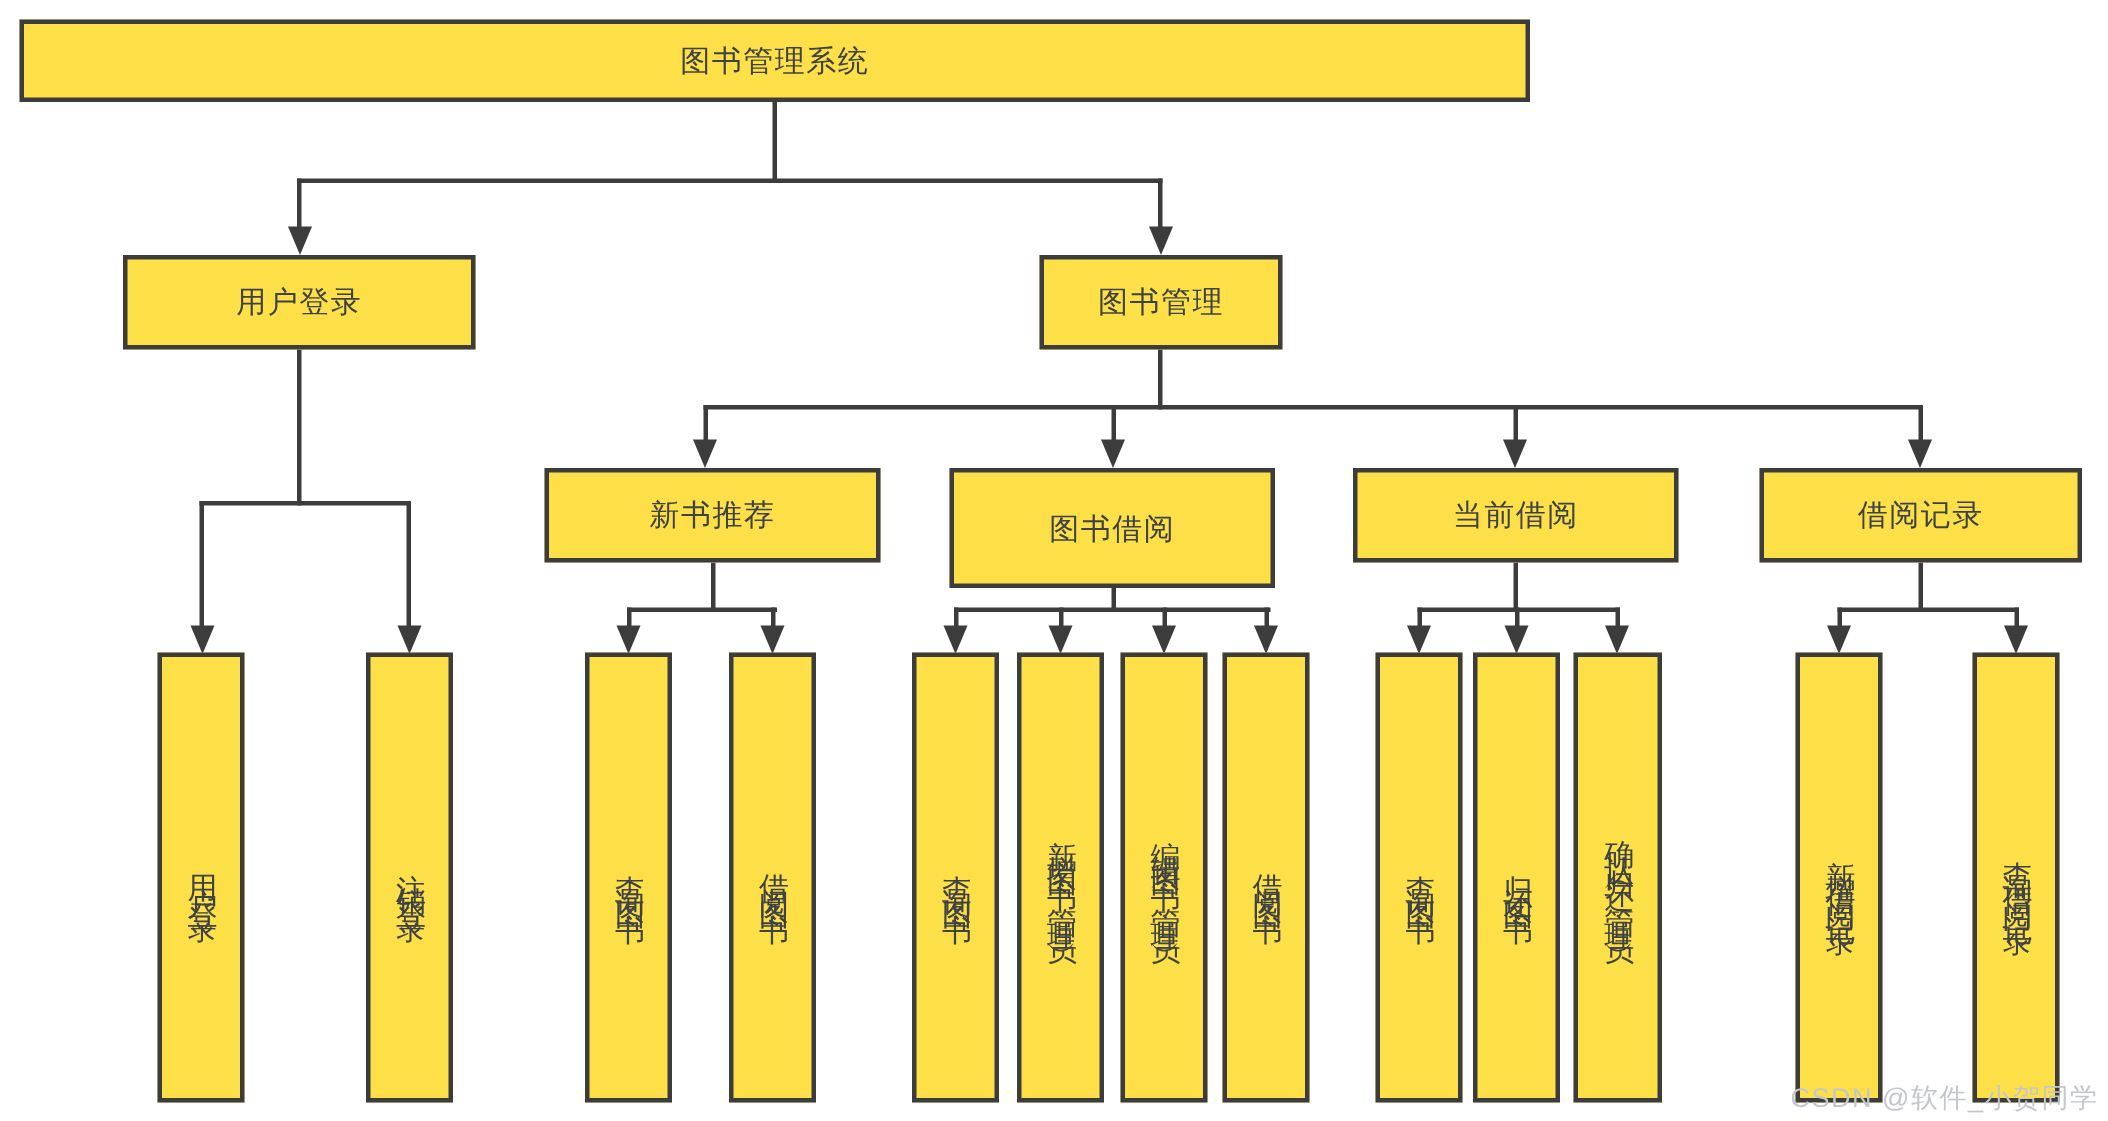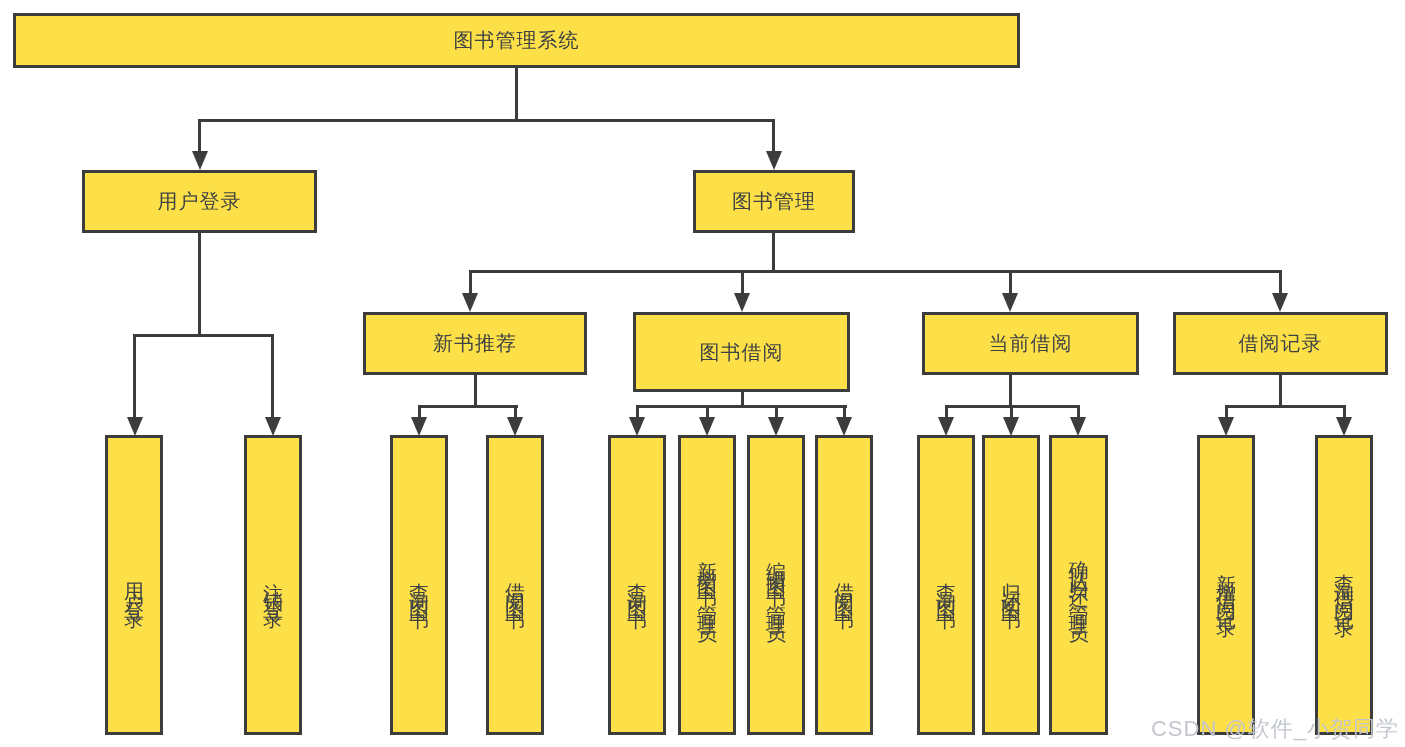--- a/index.html
+++ b/index.html
@@ -17,21 +17,21 @@
     font-size:20px;line-height:1.05;letter-spacing:9px;white-space:nowrap;
   }
   .line{position:absolute;background:var(--line,#3c3c3c);}
   .arrow{
     position:absolute;width:0;height:0;
     border-left:8px solid transparent;border-right:8px solid transparent;
     border-top:19px solid var(--line,#3c3c3c);
   }
   .watermark{
     position:absolute;right:6px;bottom:3px;z-index:10;
-    font-size:22px;letter-spacing:1px;color:var(--wm,#c3c7cd);white-space:nowrap;
+    font-size:18px;letter-spacing:1px;color:var(--wm,#c3c7cd);white-space:nowrap;
   }
 </style>
 </head>
 <body>
 
 <div id="canvas">
 
   <div class="line" style="left:515px;top:68px;width:3px;height:54px;"></div>
   <div class="line" style="left:198px;top:119px;width:577px;height:3px;"></div>
   <div class="line" style="left:198px;top:119px;width:3px;height:36px;"></div>
@@ -101,21 +101,21 @@
   <div class="box" style="left:693px;top:170px;width:162px;height:63px;justify-content:center;">
     <span class="hlabel">图书管理</span>
   </div>
 
   <div class="box" style="left:363px;top:312px;width:224px;height:63px;">
     <span class="hlabel">新书推荐</span>
   </div>
   <div class="box" style="left:633px;top:312px;width:217px;height:80px;">
     <span class="hlabel">图书借阅</span>
   </div>
-  <div class="box" style="left:922px;top:312px;width:217px;height:63px;">
+  <div class="box" style="left:902px;top:312px;width:217px;height:63px;">
     <span class="hlabel">当前借阅</span>
   </div>
   <div class="box" style="left:1173px;top:312px;width:215px;height:63px;">
     <span class="hlabel">借阅记录</span>
   </div>
 
   <div class="box" style="left:105px;top:435px;width:58px;height:300px;">
     <span class="vtext">用户登录</span>
   </div>
   <div class="box" style="left:244px;top:435px;width:58px;height:300px;">

